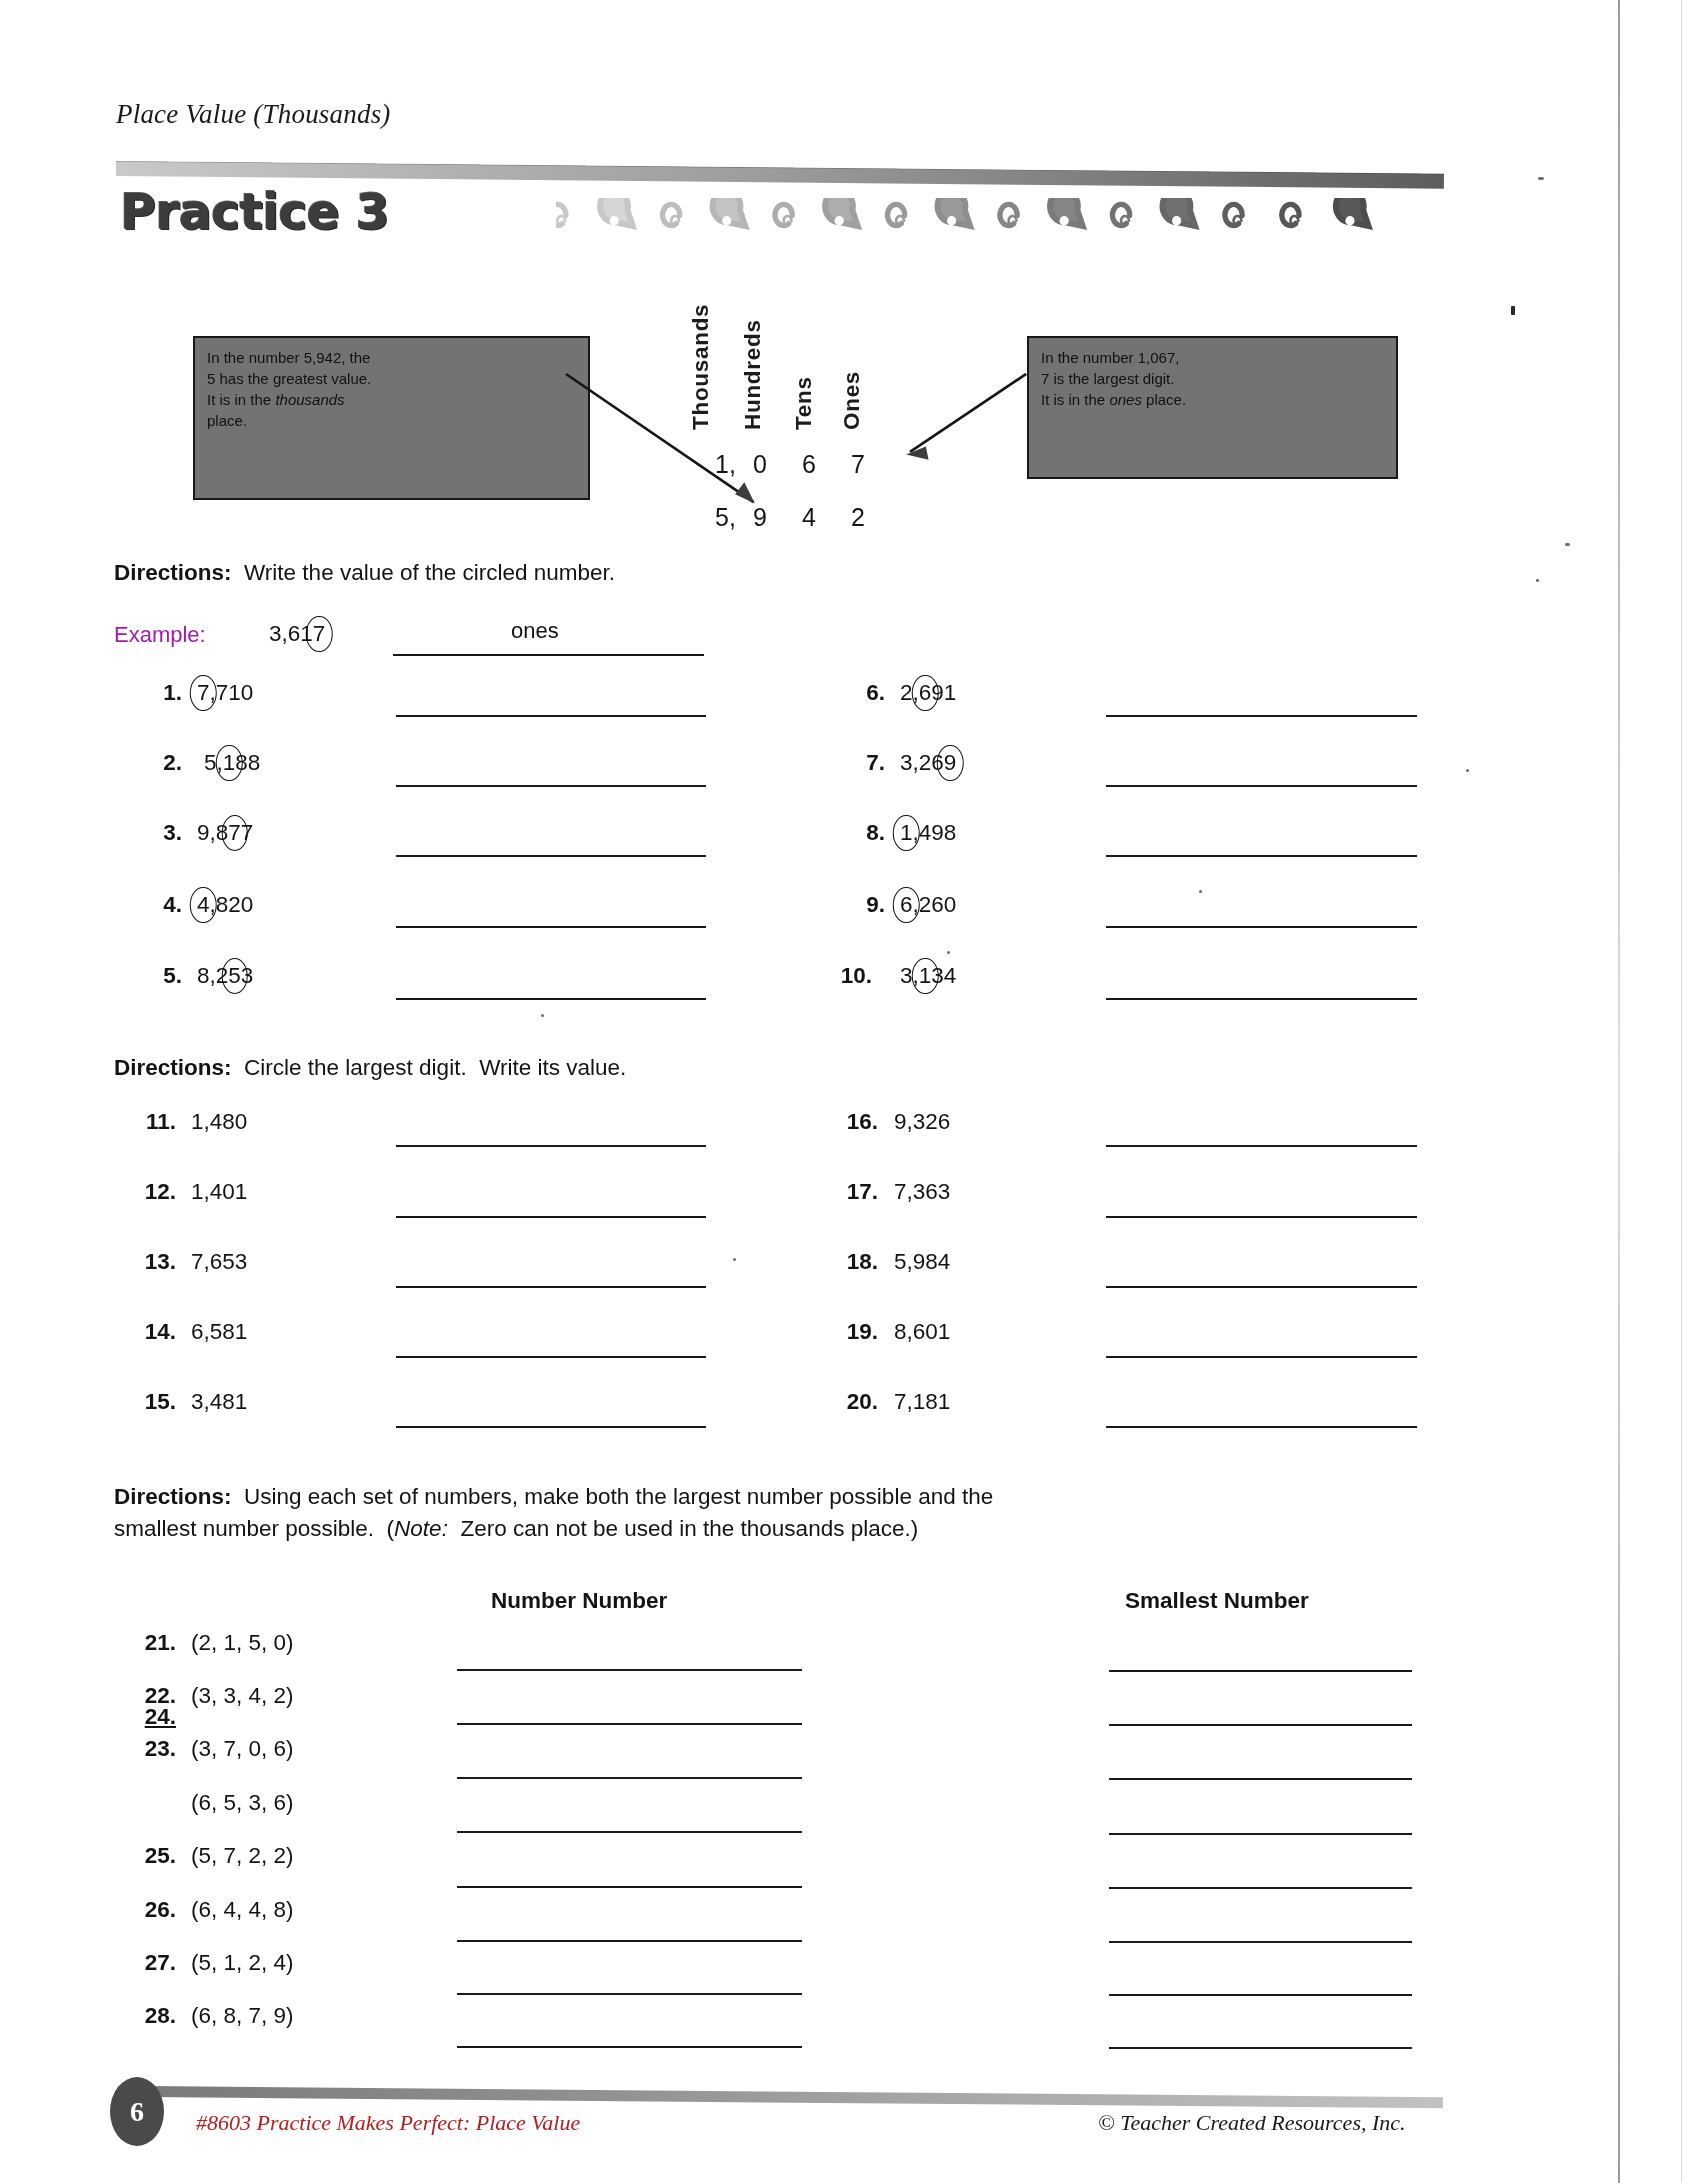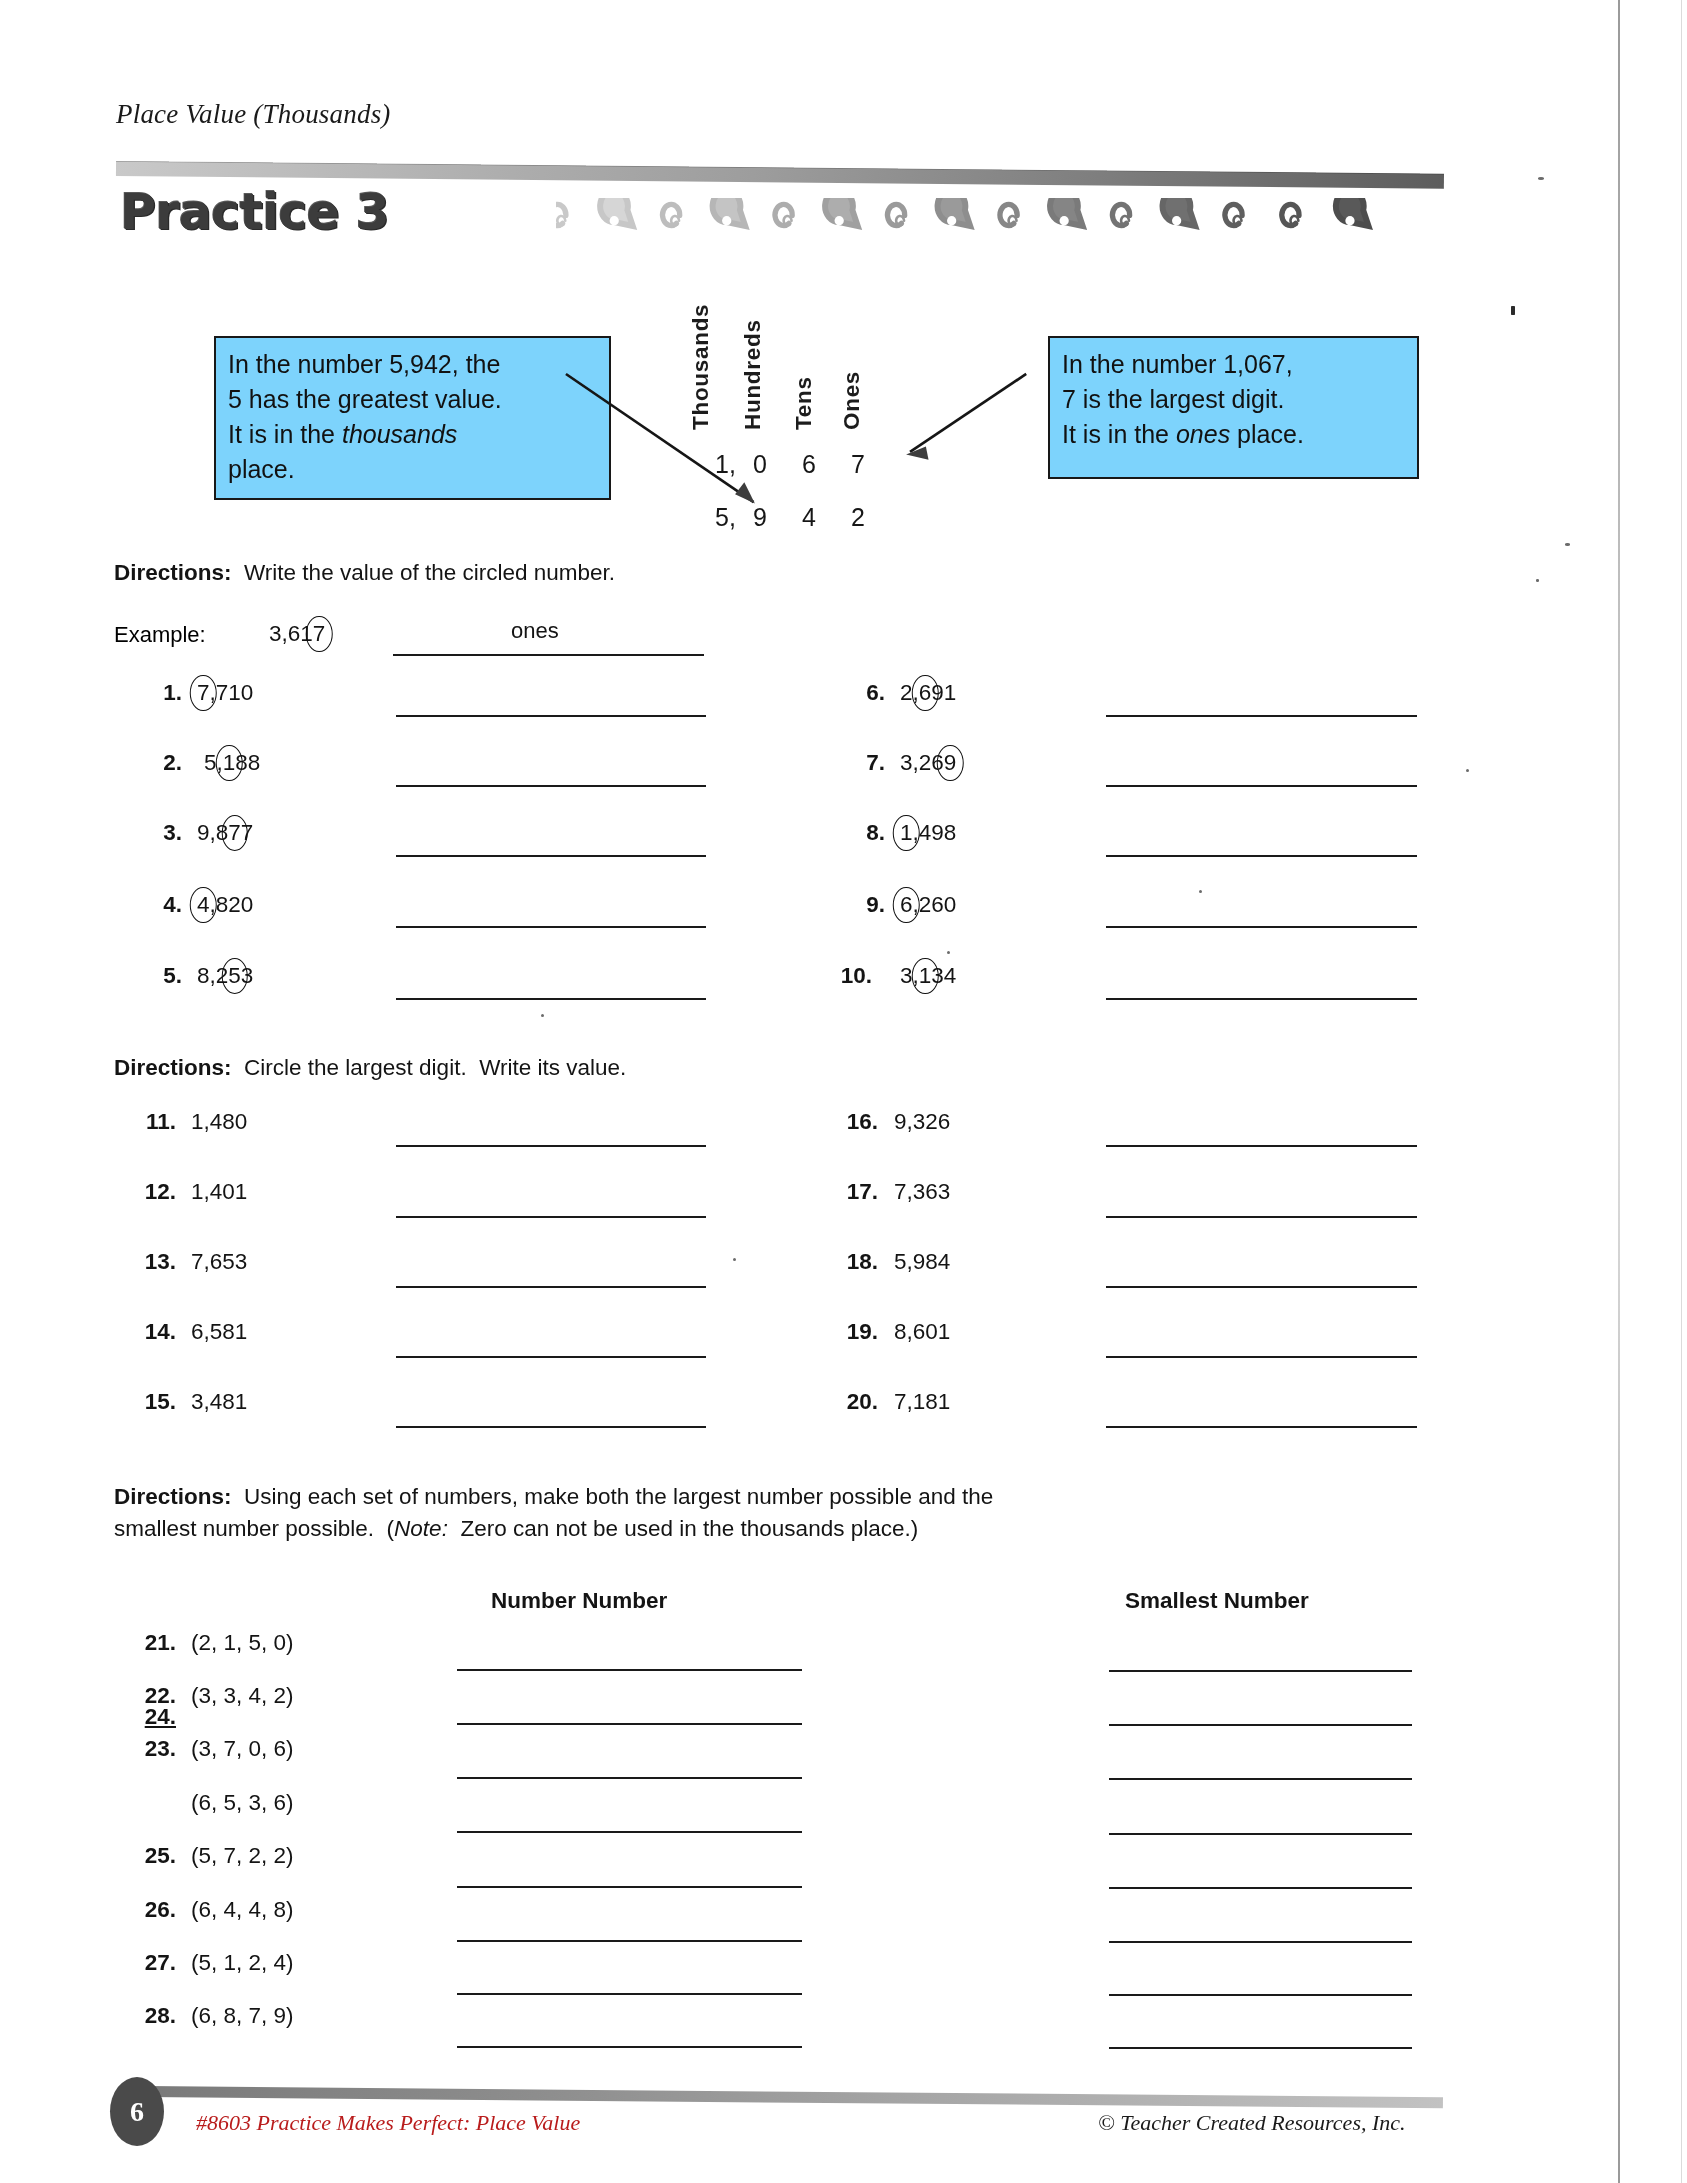--- a/index.html
+++ b/index.html
@@ -24,43 +24,43 @@
      background:linear-gradient(100deg,#c9c9c9 0%,#b4b4b4 22%,#9d9d9d 48%,#7e7e7e 74%,#5d5d5d 100%);
      transform:rotate(0.55deg);transform-origin:left center;
      box-shadow:0 0.7px 0 rgba(0,0,0,.25) inset;}
   .practice{position:absolute;left:120px;top:184px;font-size:49px;font-weight:bold;
      letter-spacing:-0.7px;color:#3c3c3c;font-family:"DejaVu Sans",sans-serif;
      text-shadow:1.3px 1.3px 0 #2a2a2a, -0.7px -0.7px 0 #5a5a5a;}
   .shells{position:absolute;left:556px;top:198px;width:880px;height:48px;}
   .shells svg{display:block;}
 
   
-  .infobox{position:absolute;border:2px solid #181818;background:#7dd3fc;
-     font-size:25px;line-height:1.40;padding:9.3px 10.6px 6.6px 12px;margin-left:21px;}
+  .infobox{position:absolute;border:2px solid #181818;background:#737373;
+     font-size:15px;line-height:1.40;padding:9.3px 10.6px 6.6px 12px;}
   .infobox i{font-style:italic;}
   #box-left{left:193px;top:336px;width:370px;height:144px;}
   #box-right{left:1027px;top:336px;width:344px;height:123px;}
 
   
   .pvcol{position:absolute;writing-mode:vertical-rl;transform:rotate(180deg);
      font-size:22.5px;font-weight:bold;letter-spacing:0.7px;color:#1c1c1c;}
   .pvdigit{position:absolute;font-size:25px;color:#161616;font-family:"Liberation Sans",sans-serif;}
 
   .arrow{position:absolute;}
 
   
   .dir{position:absolute;font-size:22.5px;line-height:1.33;color:#141414;white-space:pre-wrap;}
   .dir b{font-weight:bold;}
   .dir i{font-style:italic;}
 
   
   .pnum{position:absolute;font-size:22.5px;font-weight:bold;text-align:right;width:58px;color:#141414;}
   .pval{position:absolute;font-size:22.5px;color:#141414;white-space:nowrap;}
   .ansline{position:absolute;height:2px;background:#1a1a1a;}
-  .exlabel{position:absolute;font-size:22px;color:#000000;}
+  .exlabel{position:absolute;font-size:22px;color:#a21caf;}
   .exans{position:absolute;font-size:22px;color:#141414;}
 
   .circled{position:relative;display:inline-block;}
   .circled::after{content:"";position:absolute;left:50%;top:50%;
      width:26.5px;height:36px;border:1.7px solid #111;border-radius:50%;
      transform:translate(-50%,-50%);box-sizing:border-box;}
 
   .colhead{position:absolute;font-size:22.5px;font-weight:bold;color:#141414;}
 
   

